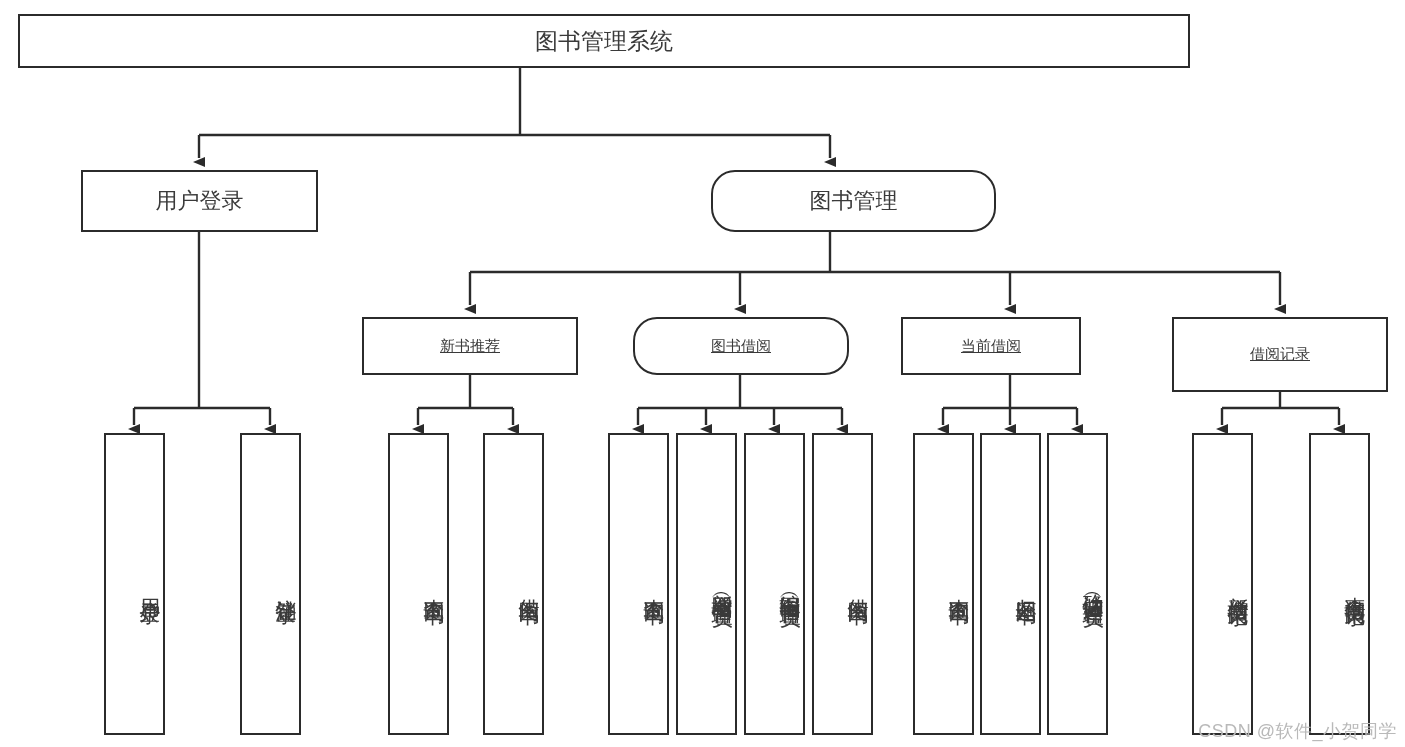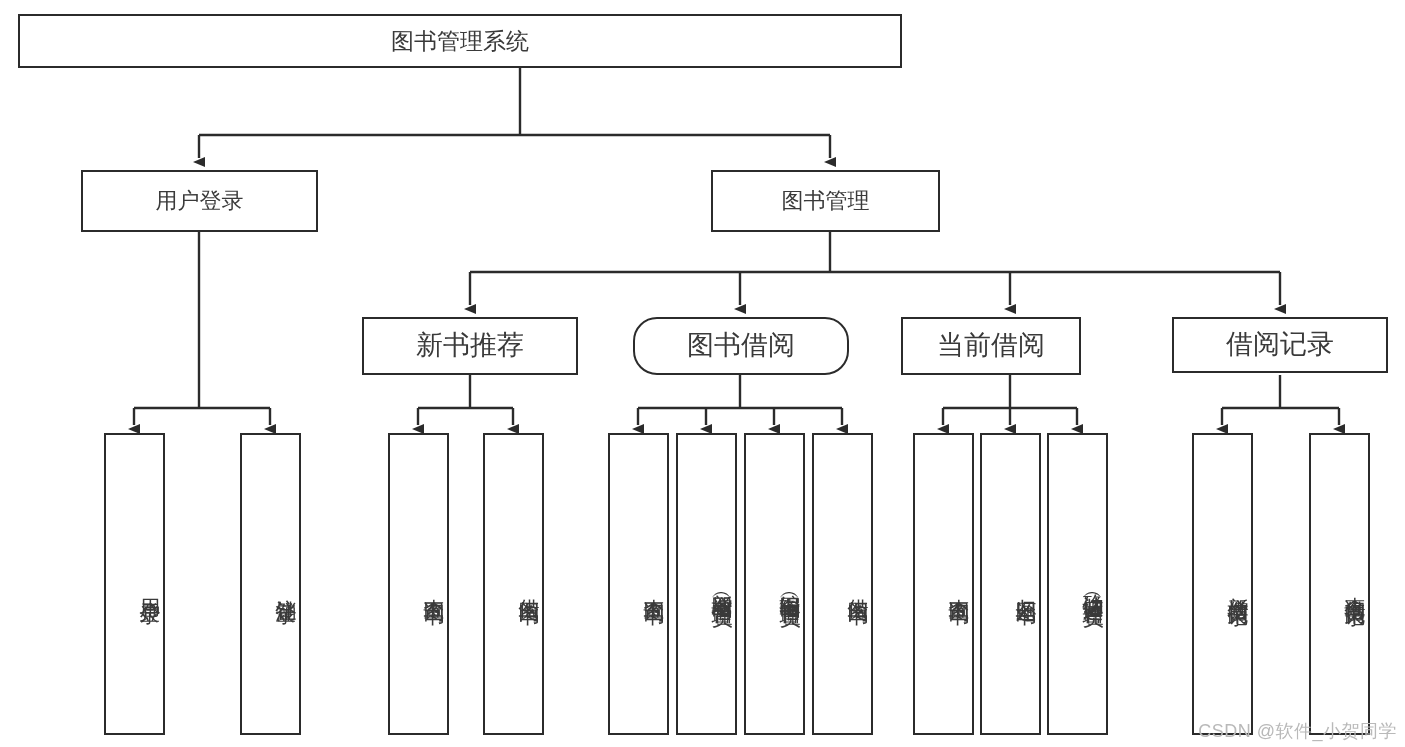--- a/index.html
+++ b/index.html
@@ -37,21 +37,22 @@
     color: #3a3a3a;
     line-height: 1.25;
   }
   .node-root {
     font-size: 23px;
   }
   .node-l2 {
     font-size: 22px;
   }
   .node-l3 {
-    font-size: 27px;
+    font-size: 15px;
+    text-decoration: underline;
   }
   .node-leaf {
     font-size: 21px;
     writing-mode: vertical-rl;
     text-orientation: upright;
     align-items: flex-start;
     justify-content: center;
     padding-top: 4px;
     letter-spacing: 2px;
   }
@@ -125,45 +126,45 @@
       <path d="M1010,408 L1010,425" marker-end="url(#arrow)"></path>
       <path d="M1077,408 L1077,425" marker-end="url(#arrow)"></path>
 
       <path d="M1280,375 L1280,408"></path>
       <path d="M1222,408 L1339,408"></path>
       <path d="M1222,408 L1222,425" marker-end="url(#arrow)"></path>
       <path d="M1339,408 L1339,425" marker-end="url(#arrow)"></path>
     </g>
   </svg>
 
-  <div class="node node-root" style="left:18px; top:14px; width:884px; height:54px;">
+  <div class="node node-root" style="left:18px; top:14px; width:1172px; height:54px;">
     <span class="node-label">图书管理系统</span>
   </div>
 
   <div class="node node-l2" style="left:81px; top:170px; width:237px; height:62px;">
     <span class="node-label">用户登录</span>
   </div>
 
-  <div class="node node-l2" style="left:711px; top:170px; width:229px; height:62px;">
+  <div class="node node-l2" style="left:711px; top:170px; width:285px; height:62px;border-radius:24px;">
     <span class="node-label">图书管理</span>
   </div>
 
   <div class="node node-l3" style="left:362px; top:317px; width:216px; height:58px;">
     <span class="node-label">新书推荐</span>
   </div>
 
   <div class="node node-l3" style="left:633px; top:317px; width:216px; height:58px;border-radius:24px;">
     <span class="node-label">图书借阅</span>
   </div>
 
   <div class="node node-l3" style="left:901px; top:317px; width:180px; height:58px;">
     <span class="node-label">当前借阅</span>
   </div>
 
-  <div class="node node-l3" style="left:1172px; top:317px; width:216px; height:56px;text-align:center;">
+  <div class="node node-l3" style="left:1172px; top:317px; width:216px; height:75px;text-align:center;">
     <span class="node-label">借阅记录</span>
   </div>
 
   <div class="node node-leaf" style="left:104px; top:433px; width:61px; height:302px;">
     <span class="node-label">用户登录</span>
   </div>
 
   <div class="node node-leaf" style="left:240px; top:433px; width:61px; height:302px;">
     <span class="node-label">注销登录</span>
   </div>

